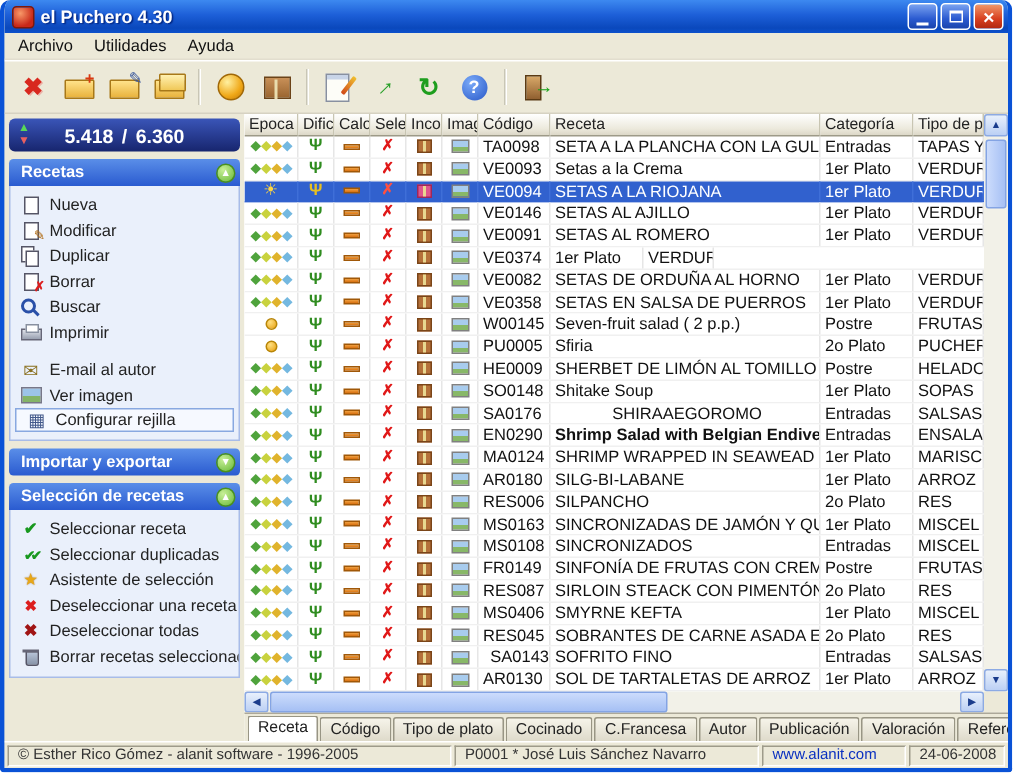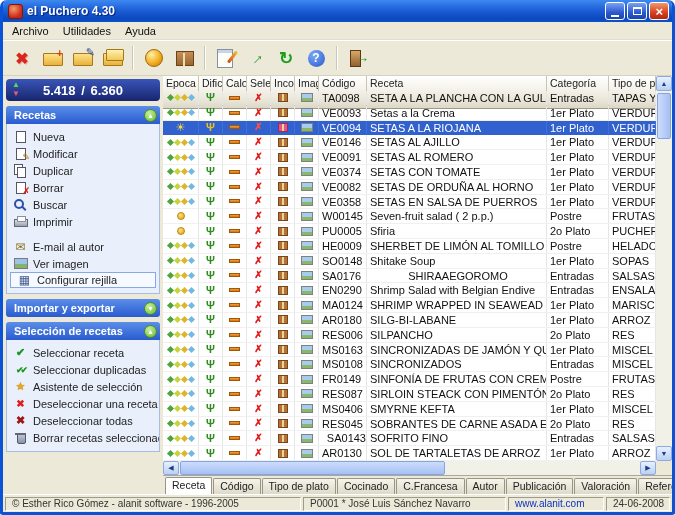--- a/index.html
+++ b/index.html
@@ -99,21 +99,21 @@
   .si-check-double::before{content:"\2714\2714";color:#18981E;font-weight:bold;font-size:9px;letter-spacing:-3px}
   .si-wizard::before{content:"\2605";color:#E8A818;font-size:11px;text-shadow:0 0 1px #A06000}
   .si-cross::before{content:"\2716";color:#DC1E1E;font-weight:bold;font-size:10px}
   .si-cross-all::before{content:"\2716";color:#A01414;font-weight:bold;font-size:11px}
   .si-trash::before{content:"";width:7px;height:8px;background:linear-gradient(#B8C4D8,#8894A8);border:1px solid #556;border-radius:0 0 2px 2px;position:absolute;bottom:0;left:4px}
   .si-trash::after{content:"";width:11px;height:2px;background:#667;position:absolute;top:2px;left:2px}
   
   .content{flex:1;display:grid;grid-template-columns:1fr 16px;grid-template-rows:1fr 14px 19px;min-width:0;background:#fff}
   .grid{grid-area:1/1;overflow:hidden;background:#fff}
   .thead{display:flex;height:15px}
-  .hcell{height:33px;line-height:14px;font-size:10.5px;color:#222;padding-left:3px;white-space:nowrap;overflow:hidden;
+  .hcell{height:15px;line-height:14px;font-size:10.5px;color:#222;padding-left:3px;white-space:nowrap;overflow:hidden;
     background:linear-gradient(#FFFFFF,#ECE9DC 70%,#DCD8C8);border-right:1px solid #C8C5B2;border-bottom:1px solid #9D9A88;flex:0 0 auto}
   .tbody{overflow:hidden}
   .trow{display:flex;height:14.8px;border-bottom:1px solid #F0F0F0;background:#fff}
   .trow.sel{background:#3161CE;color:#fff;border-bottom-color:#3161CE}
   .cell{height:100%;border-right:1px solid #E6E6E6;overflow:hidden;flex:0 0 auto}
   .trow.sel .cell{border-right-color:#3F6FD8}
   .cell.txt{font-size:11px;line-height:14px;padding-left:3px;white-space:nowrap;color:#111}
   .trow.sel .cell.txt{color:#fff}
   .icz{display:flex;align-items:center;justify-content:center}
   .dia{width:5px;height:5px;margin:0 1px;transform:rotate(45deg);display:inline-block}
@@ -490,21 +490,20 @@
               <div class="cell icz" style="width: 24px;">
                 <i class="xm">✗</i>
               </div>
               <div class="cell icz" style="width: 24px;">
                 <i class="gift"></i>
               </div>
               <div class="cell icz" style="width: 24px;">
                 <i class="picI"></i>
               </div>
               <div class="cell txt" style="width: 48px;">VE0374</div>
-              <div class="cell txt" style="width: 180px;">SETAS CON TOMATE</div>
               <div class="cell txt" style="width: 62px;">1er Plato</div>
               <div class="cell txt" style="width: 47px;">VERDUR</div>
             </div>
             <div class="trow">
               <div class="cell icz" style="width: 36px;">
                 <i class="dia d1"></i>
                 <i class="dia d2"></i>
                 <i class="dia d3"></i>
                 <i class="dia d4"></i>
               </div>
@@ -700,21 +699,21 @@
               <div class="cell icz" style="width: 24px;">
                 <i class="xm">✗</i>
               </div>
               <div class="cell icz" style="width: 24px;">
                 <i class="gift"></i>
               </div>
               <div class="cell icz" style="width: 24px;">
                 <i class="picI"></i>
               </div>
               <div class="cell txt" style="width: 48px;">EN0290</div>
-              <div class="cell txt" style="width: 180px;">Shrimp Salad with Belgian Endive</div>
+              <div class="cell txt" style="width: 180px; font-weight: bold;">Shrimp Salad with Belgian Endive</div>
               <div class="cell txt" style="width: 62px;">Entradas</div>
               <div class="cell txt" style="width: 47px;">ENSALA</div>
             </div>
             <div class="trow">
               <div class="cell icz" style="width: 36px;">
                 <i class="dia d1"></i>
                 <i class="dia d2"></i>
                 <i class="dia d3"></i>
                 <i class="dia d4"></i>
               </div>

